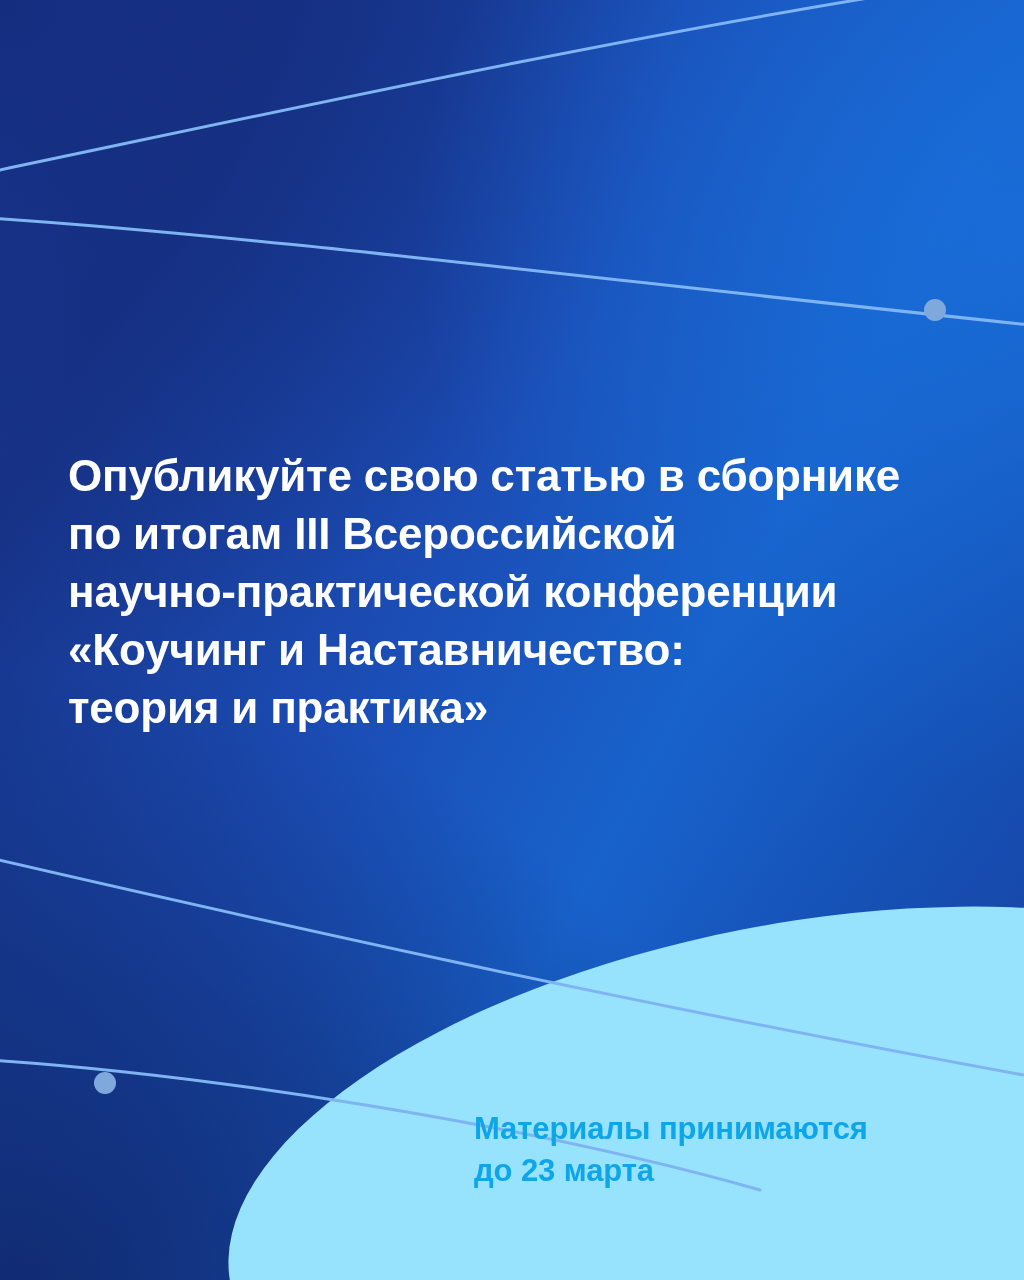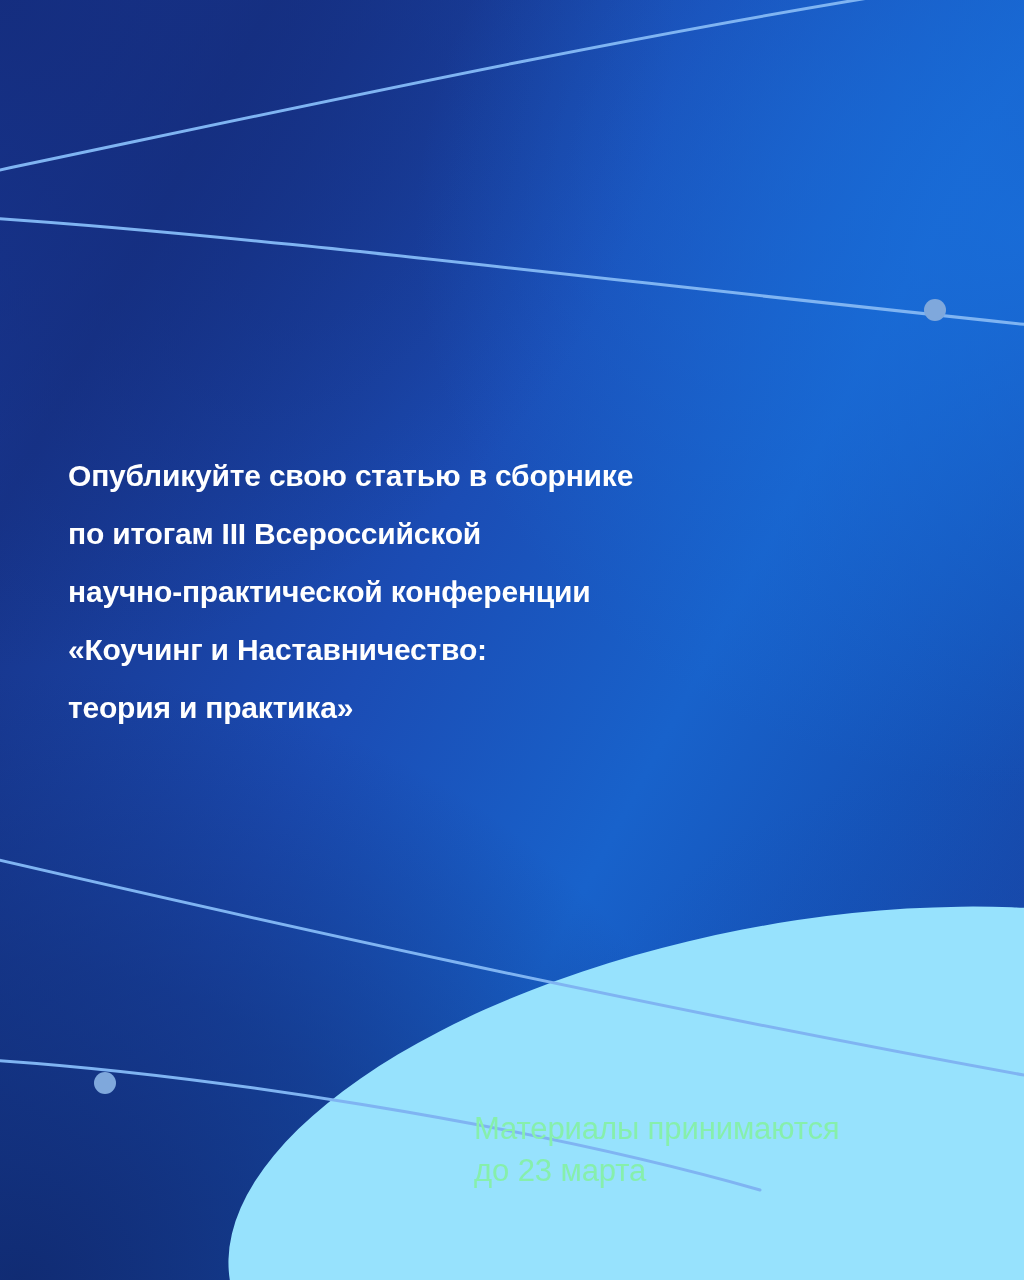--- a/index.html
+++ b/index.html
@@ -68,35 +68,35 @@
     height: 1280px;
   }
 
   
   .headline {
     position: absolute;
     left: 68px;
     top: 447px;
     width: 900px;
     color: #ffffff;
-    font-size: 30px;
+    font-size: 44px;
     line-height: 58px;
     font-weight: 700;
     letter-spacing: -0.2px;
     white-space: pre-line;
   }
   .deadline {
     position: absolute;
     left: 474px;
     top: 1108px;
     width: 520px;
-    color: #86efac;
+    color: #0ea5e9;
     font-size: 31px;
     line-height: 42px;
-    font-weight: 400;
+    font-weight: 700;
     letter-spacing: -0.1px;
     white-space: pre-line;
   }
 </style>
 </head>
 <body>
 
 <div id="poster">
 
   <div class="bg-base"></div>

